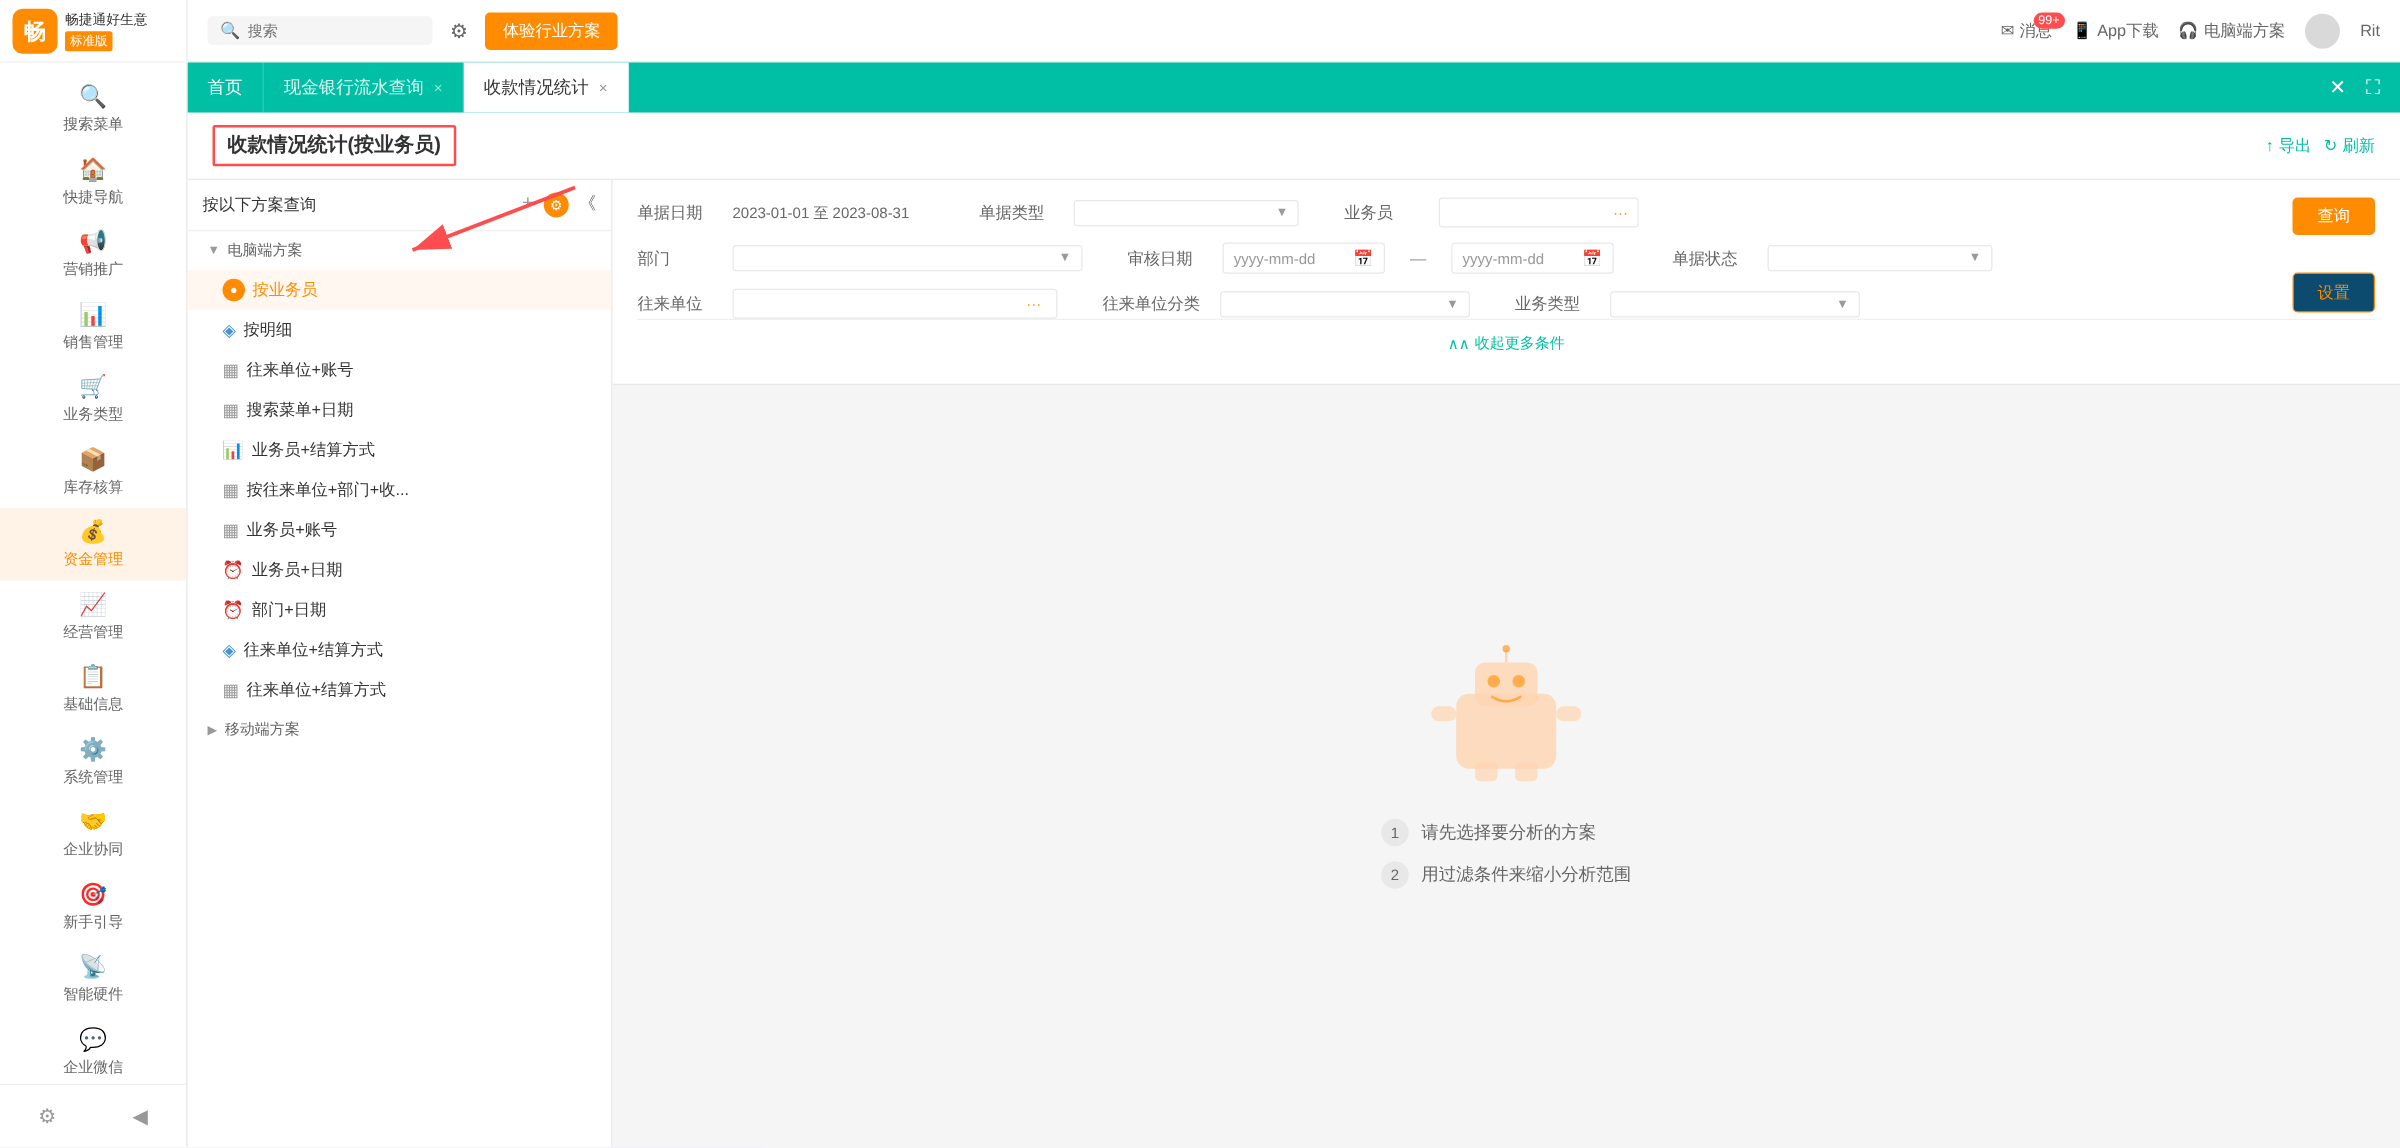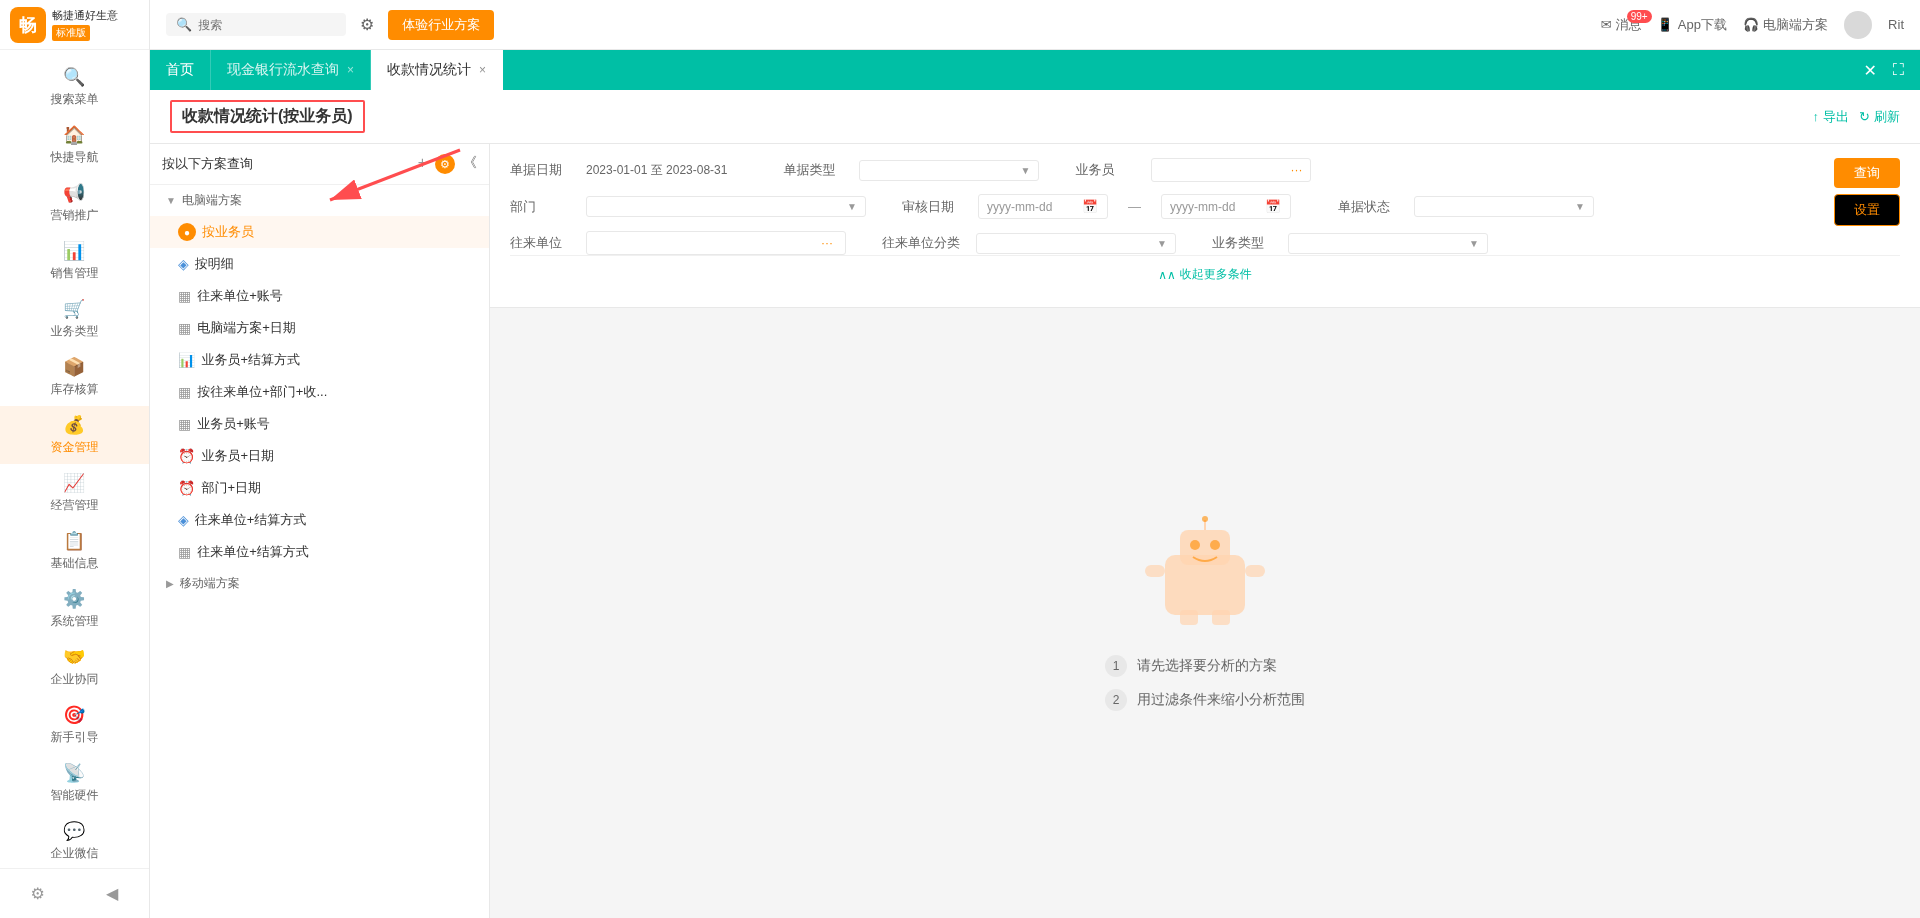--- a/index.html
+++ b/index.html
@@ -89,21 +89,21 @@
     .filter-select { display: flex; align-items: center; border: 1px solid #e8e8e8; border-radius: 3px; padding: 4px 8px; min-width: 200px; cursor: pointer; background: white; }
     .filter-select-text { flex: 1; color: #999; font-size: 12px; }
     .filter-select-arrow { color: #999; font-size: 10px; }
     .filter-input { display: flex; align-items: center; border: 1px solid #e8e8e8; border-radius: 3px; padding: 4px 8px; min-width: 140px; cursor: pointer; background: white; gap: 4px; }
     .filter-input-text { color: #999; font-size: 12px; }
     .filter-dash { color: #999; margin: 0 4px; }
 
     .collapse-bar { display: flex; justify-content: center; padding: 10px; background: white; cursor: pointer; color: #00bfa5; font-size: 12px; gap: 4px; align-items: center; border-top: 1px solid #f0f0f0; }
 
     .query-btn { background: #ff8c00; color: white; border: none; border-radius: 4px; padding: 6px 20px; cursor: pointer; font-size: 13px; }
-    .set-btn { background: #000000; color: #ff8c00; border: 1px solid #ff8c00; border-radius: 4px; padding: 6px 16px; cursor: pointer; font-size: 13px; }
+    .set-btn { background: #0c4a6e; color: #ff8c00; border: 1px solid #ff8c00; border-radius: 4px; padding: 6px 16px; cursor: pointer; font-size: 13px; margin-top: 24px; }
 
     
     .result-area { flex: 1; background: #f5f5f5; display: flex; flex-direction: column; align-items: center; justify-content: center; overflow: hidden; }
     .result-placeholder { display: flex; flex-direction: column; align-items: center; gap: 20px; padding: 40px; }
     .result-steps { display: flex; flex-direction: column; gap: 12px; }
     .result-step { display: flex; align-items: center; gap: 10px; color: #666; font-size: 14px; }
     .step-num { width: 22px; height: 22px; background: #e8e8e8; border-radius: 50%; display: flex; align-items: center; justify-content: center; font-size: 12px; color: #666; flex-shrink: 0; }
 
     
     .red-highlight { border: 2px solid #ff4d4f; }
@@ -278,21 +278,21 @@
             <div class="tree-item-row" style="padding-left:28px;">
               <span class="tree-icon" style="margin-right:6px;color:#4a90d9;">◈</span>
               <span>按明细</span>
             </div>
             <div class="tree-item-row" style="padding-left:28px;">
               <span class="tree-icon" style="margin-right:6px;color:#999;">▦</span>
               <span>往来单位+账号</span>
             </div>
             <div class="tree-item-row" style="padding-left:28px;">
               <span class="tree-icon" style="margin-right:6px;color:#999;">▦</span>
-              <span>电脑端方案+日期</span>
+              <span>搜索菜单+日期</span>
             </div>
             <div class="tree-item-row" style="padding-left:28px;">
               <span class="tree-icon" style="margin-right:6px;color:#999;">📊</span>
               <span>业务员+结算方式</span>
             </div>
             <div class="tree-item-row" style="padding-left:28px;">
               <span class="tree-icon" style="margin-right:6px;color:#999;">▦</span>
               <span>按往来单位+部门+收...</span>
             </div>
             <div class="tree-item-row" style="padding-left:28px;">

